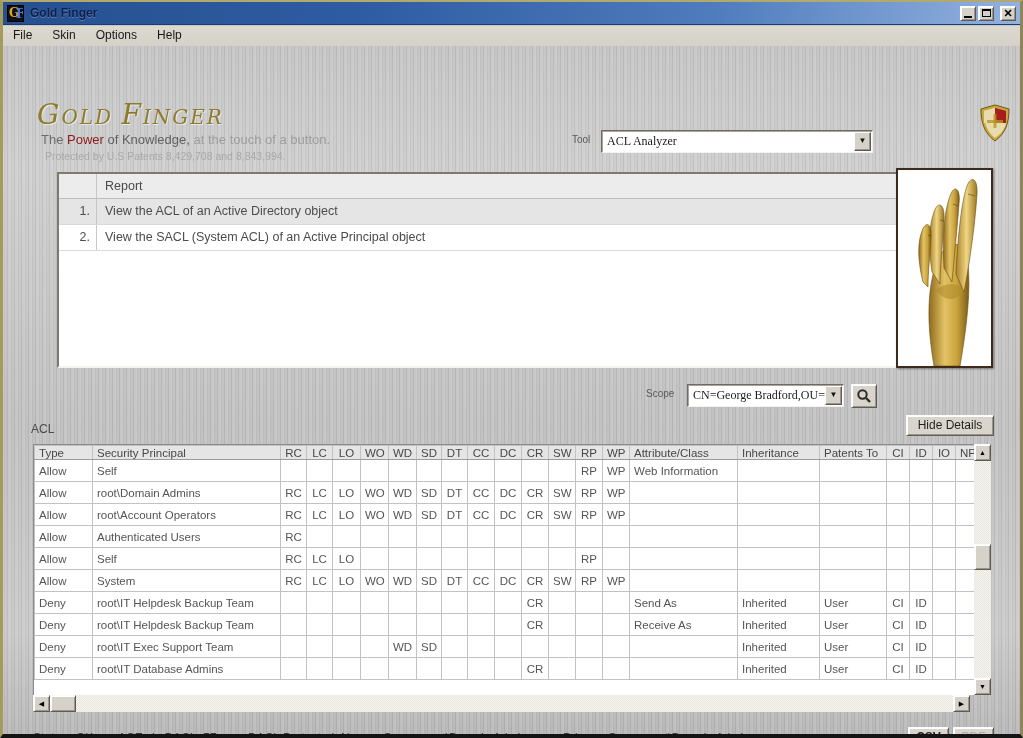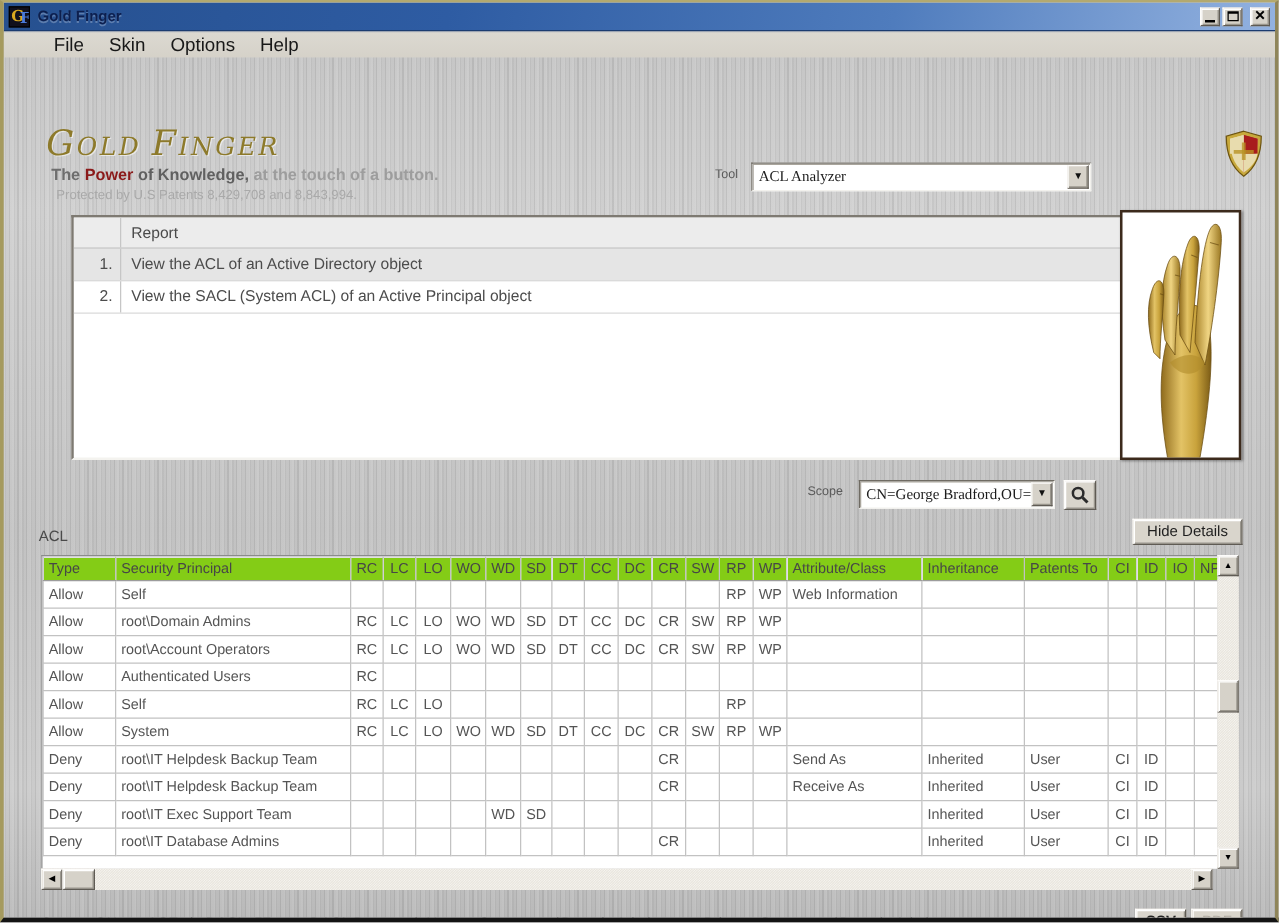--- a/index.html
+++ b/index.html
@@ -38,21 +38,21 @@
   }
   #btn-min { right:44px; } #btn-max { right:26px; } #btn-close { right:4px; }
   #btn-min .bar { display:block; margin:9px auto 0; width:8px; border-bottom:2px solid #000; }
   #btn-max .box { display:block; margin:2px auto 0; width:9px; height:8px; border:1px solid #000; border-top-width:2px; }
   #btn-close .x { font-size:11px; line-height:12px; }
 
   
   #menubar {
     position:absolute; left:0; top:24px; width:1017px; height:30px;
     background:linear-gradient(#dcd9d1,#d2cec5); border-bottom:1px solid #b7b3a9;
-    font-size:15px; color:#181818;padding-left:30px;
+    font-size:12px; color:#181818;
   }
   #menubar span { display:inline-block; padding:2px 10px 0 10px; cursor:default; }
 
   
   #body {
     position:absolute; left:0; top:44px; width:1017px; height:688px;
     background:
       repeating-linear-gradient(90deg,
         rgba(255,255,255,.10) 0 1px, rgba(0,0,0,.04) 1px 2px,
         rgba(255,255,255,0) 2px 4px, rgba(0,0,0,.07) 4px 5px,
@@ -61,21 +61,21 @@
   }
 
   
   #logo {
     position:absolute; left:34px; top:52px;
     font-family:"DejaVu Serif", serif; font-style:italic; color:#8d7a2b;
     text-shadow:1px 1px 0 rgba(255,255,255,.55);
     letter-spacing:2px; font-size:20px;
   }
   #logo .big { font-size:28px; }
-  #tagline { position:absolute; left:38px; top:86px; font-size:13px; font-weight:bold; }
+  #tagline { position:absolute; left:38px; top:86px; font-size:13px; font-weight:normal; }
   #tagline .t1 { color:#6e6e6e; }
   #tagline .t2 { color:#8b1a1a; }
   #tagline .t3 { color:#606060; }
   #tagline .t4 { color:#9d9d9d; }
   #patent { position:absolute; left:42px; top:104px; font-size:10.5px; color:#a9a9a9; }
 
   
   .label-gray { font-size:10px; color:#5a5a5a; }
   #tool-label { position:absolute; left:569px; top:88px; }
   .combo {
@@ -139,21 +139,21 @@
   #acl-grid-wrap {
     position:absolute; left:30px; top:398px; width:941px; height:251px;
     background:#fff; border-left:1px solid #8b8b8b; border-top:1px solid #8b8b8b;
     overflow:hidden;
   }
   table#acl-table { border-collapse:collapse; table-layout:fixed; width:941px; font-size:11.5px; color:#555; }
   #acl-table th, #acl-table td {
     border:1px solid #c2c2c2; height:22px; padding:0 4px;
     overflow:hidden; white-space:nowrap; text-align:center; font-weight:normal;
   }
-  #acl-table thead th { background:#84cc16; color:#474747; border-bottom:1px solid #9c9c9c; height:19px; }
+  #acl-table thead th { background:#e5e5e5; color:#474747; border-bottom:1px solid #9c9c9c; height:14px; }
   #acl-table .tleft { text-align:left; }
 
   
   .sb-track {
     position:absolute;
     background-color:#e7e4dc;
     background-image:
       linear-gradient(45deg,#f8f6f2 25%,transparent 25%,transparent 75%,#f8f6f2 75%),
       linear-gradient(45deg,#f8f6f2 25%,transparent 25%,transparent 75%,#f8f6f2 75%);
     background-size:2px 2px; background-position:0 0,1px 1px;

